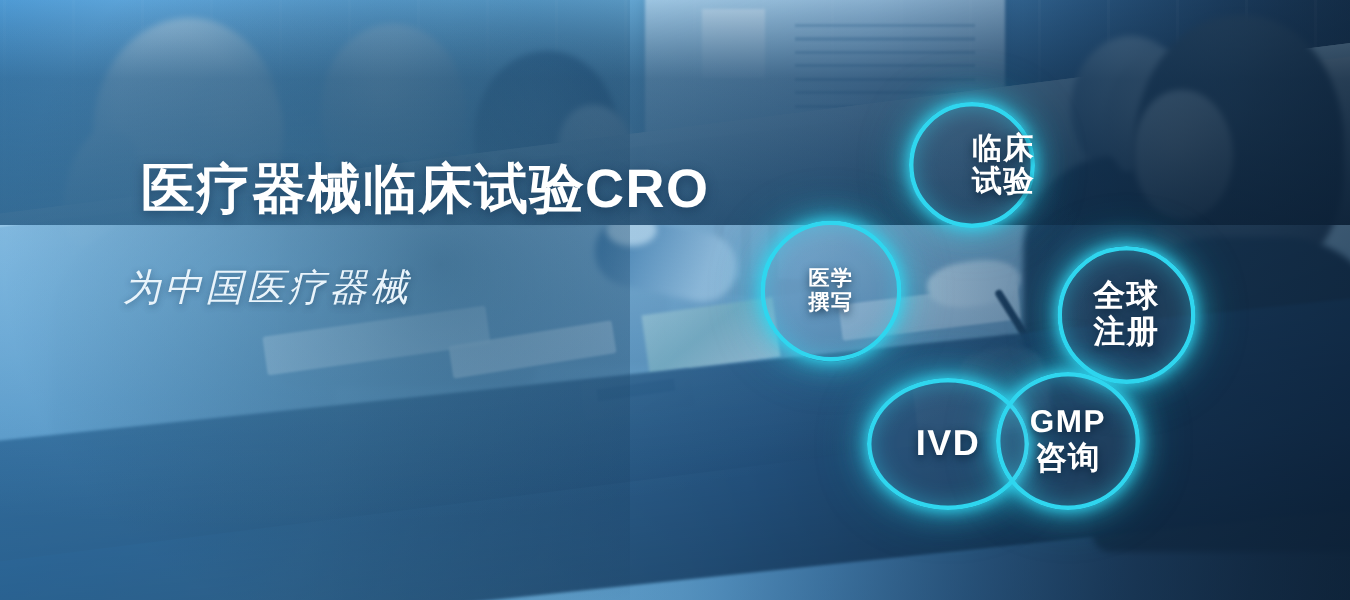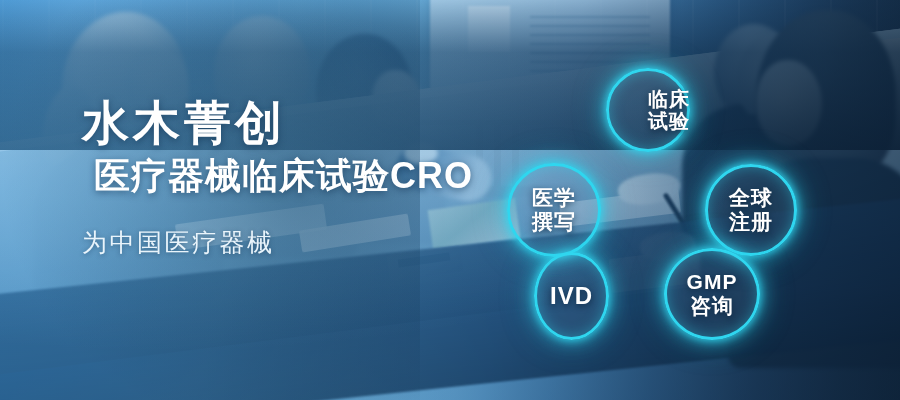--- a/index.html
+++ b/index.html
@@ -326,20 +326,21 @@
   }
   .sub {
     margin-top: 28px;
     font-size: 25px;
     line-height: 1.52;
     color: #e9f4fb;
     letter-spacing: 2.5px;
     font-weight: normal;
     text-shadow: 0 1px 5px rgba(13,42,72,.45);
     white-space: nowrap;
+    font-style: italic;
   }
 
   
   .badge {
     position: absolute;
     border-radius: 50%;
     display: flex;
     align-items: center;
     justify-content: center;
     text-align: center;
@@ -361,23 +362,23 @@
   }
   .badge .txt {
     position: relative;
     z-index: 2;
     line-height: 1.12;
     text-shadow: 0 2px 6px rgba(8,30,52,.75);
     letter-spacing: 1px;
   }
 
   #b-clinical  { left: 606px; top: 68px;  width: 84px; height: 84px; font-size: 20px; padding-left: 42px; }
-  #b-medwrite  { left: 507px; top: 147px; width: 94px; height: 94px; font-size: 21px; margin-top: 16px; }
+  #b-medwrite  { left: 507px; top: 147px; width: 94px; height: 94px; font-size: 14px; }
   #b-global    { left: 705px; top: 164px; width: 92px; height: 92px; font-size: 21px; }
-  #b-ivd       { left: 534px; top: 252px; width: 75px; height: 88px; font-size: 24px; align-items: center; }
+  #b-ivd       { left: 578px; top: 252px; width: 108px; height: 88px; font-size: 24px; align-items: center; }
   #b-gmp       { left: 664px; top: 248px; width: 96px; height: 92px; font-size: 21px; }
 </style>
 </head>
 <body>
 
 <div id="banner">
 
   <div class="bg-layer bg-base"></div>
   <div class="bg-layer bg-glass"></div>
   <div class="bg-layer bg-haze-l"></div>
@@ -429,21 +430,20 @@
   <div class="bg-layer pen"></div>
   <div class="bg-layer hand-b"></div>
 
   <div class="bg-layer bg-under2"></div>
   <div class="bg-layer bg-under"></div>
   <div class="bg-layer bg-dark-r"></div>
   <div class="bg-layer bg-grade"></div>
   <div class="bg-layer bg-grade2"></div>
 
   <div class="copy">
-    <div class="title-1">水木菁创</div>
     <div class="title-2">医疗器械临床试验CRO</div>
     <div class="sub">为中国医疗器械</div>
   </div>
 
   <div class="badge" id="b-clinical">
     <span class="ring"></span>
     <span class="txt">
       <span>临床</span><br>
       <span>试验</span>
     </span>

